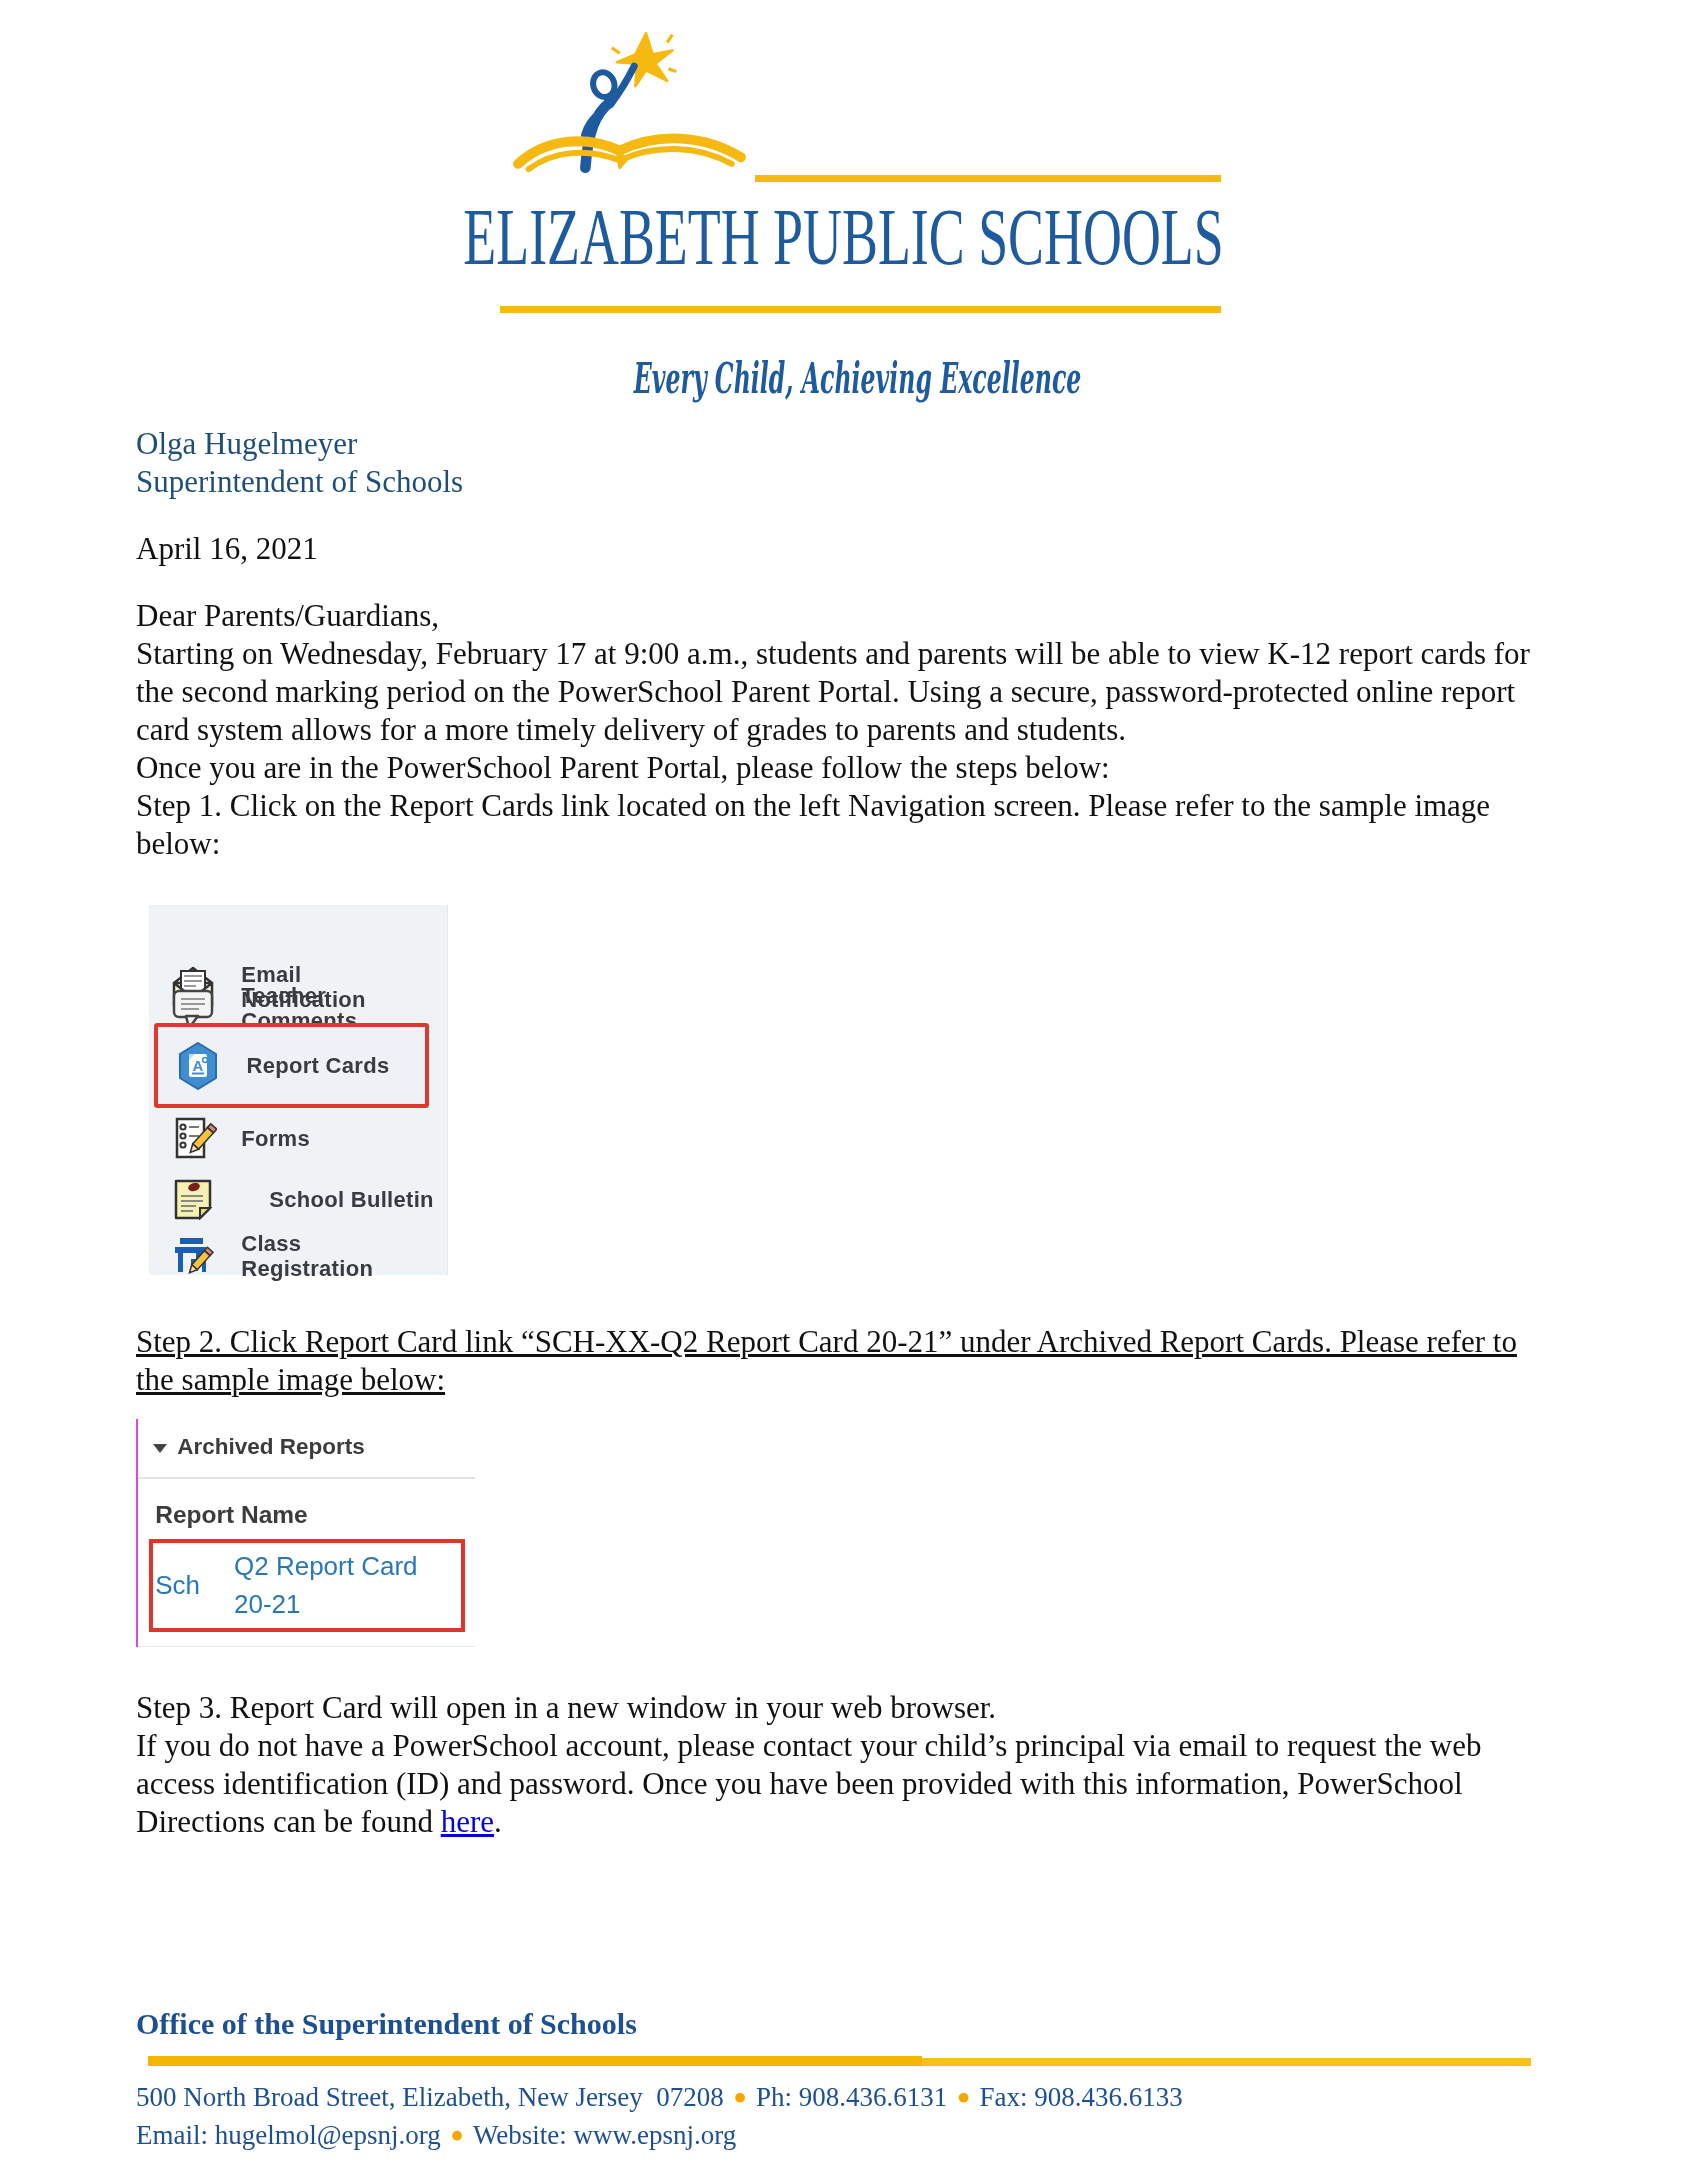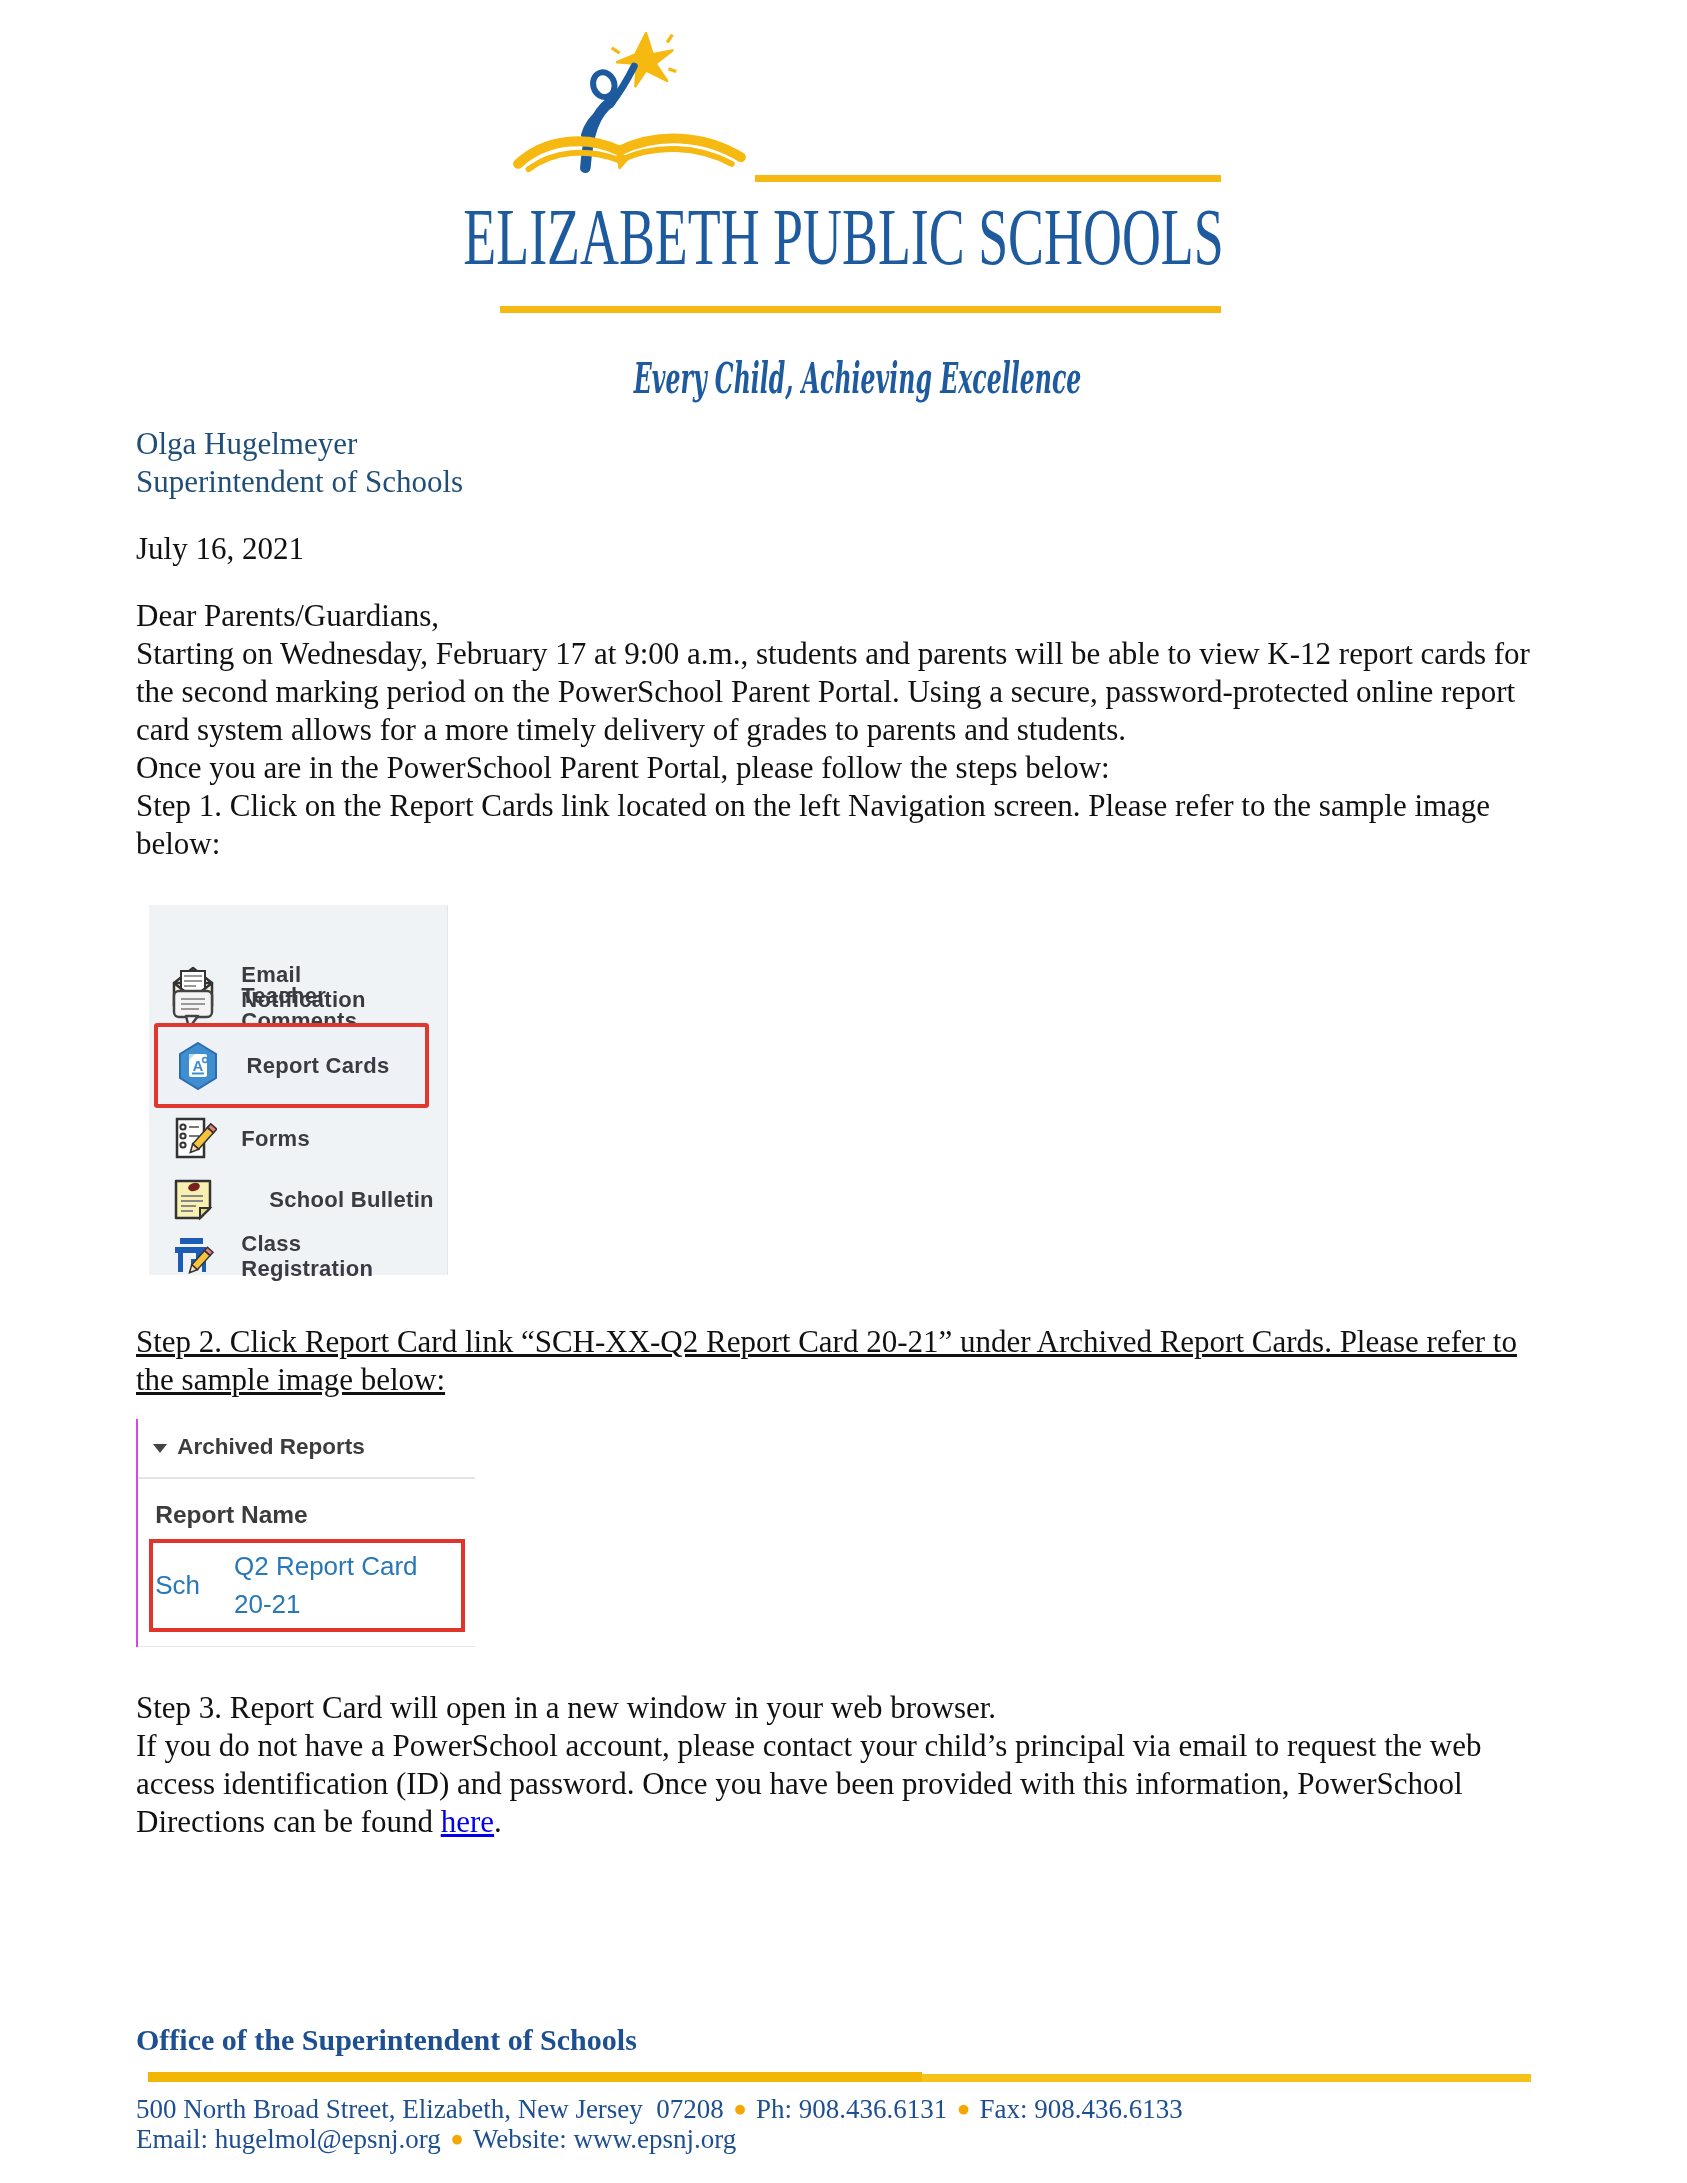--- a/index.html
+++ b/index.html
@@ -64,21 +64,21 @@
   }
   .report-prefix,.report-link-text{font-size:26px;color:#2878b8;}
   .report-link-text{margin-left:34px;}
   .arch-div2{height:1.3px;background:#e8e8e8;margin:13.2px 0 0 -10.6px;}
   
   .footer{position:absolute;left:136px;right:144px;bottom:29px;text-align:left;color:#1d4f91;}
   .footer-office{font-size:30px;font-weight:bold;line-height:37px;}
   .footer-bar{position:relative;height:13.2px;margin:13.2px 12px 9.3px 12px;}
   .footer-bar .seg-l{position:absolute;left:0;top:0;width:56%;height:10.6px;background:#f2b705;}
   .footer-bar .seg-r{position:absolute;right:0;top:2px;width:44%;height:8px;background:#f6c21a;}
-  .footer-line{font-size:27px;line-height:30px;}
+  .footer-line{font-size:27px;line-height:38px;}
   .gold-dot{color:#f5a700;font-size:22.5px;vertical-align:2px;padding:0 9.3px;}
 </style>
 </head>
 <body>
 
 <div class="page">
 
   <div class="letterhead">
 
     <svg class="logo-graphic" width="251" height="153" viewBox="0 0 380 232">
@@ -117,21 +117,21 @@
     <svg class="tagline-svg" width="463" height="79" viewBox="0 0 700 120" style="font-size:47px">
       <text x="350" y="82" text-anchor="middle" textLength="680" lengthAdjust="spacingAndGlyphs" style="font-family:'DejaVu Serif',serif;font-style:italic;font-weight:bold;font-size:66px;fill:#1d5a9e;">Every Child, Achieving Excellence</text>
     </svg>
   </div>
 
   <div class="sender">
     <div>Olga Hugelmeyer</div>
     <div>Superintendent of Schools</div>
   </div>
 
-  <div class="date">July 16, 2021</div>
+  <div class="date">April 16, 2021</div>
 
   <div class="salutation">Dear Parents/Guardians,</div>
 
   <p class="body-par mt1">Starting on Wednesday, February 17 at 9:00 a.m., students and parents will be able to view K-12 report cards for the second marking period on the PowerSchool Parent Portal. Using a secure, password-protected online report card system allows for a more timely delivery of grades to parents and students.</p>
 
   <p class="body-par mt2">Once you are in the PowerSchool Parent Portal, please follow the steps below:</p>
 
   <p class="body-par mt2">Step 1. Click on the Report Cards link located on the left Navigation screen. Please refer to the sample image below:</p>
 
   <div class="nav-panel">

